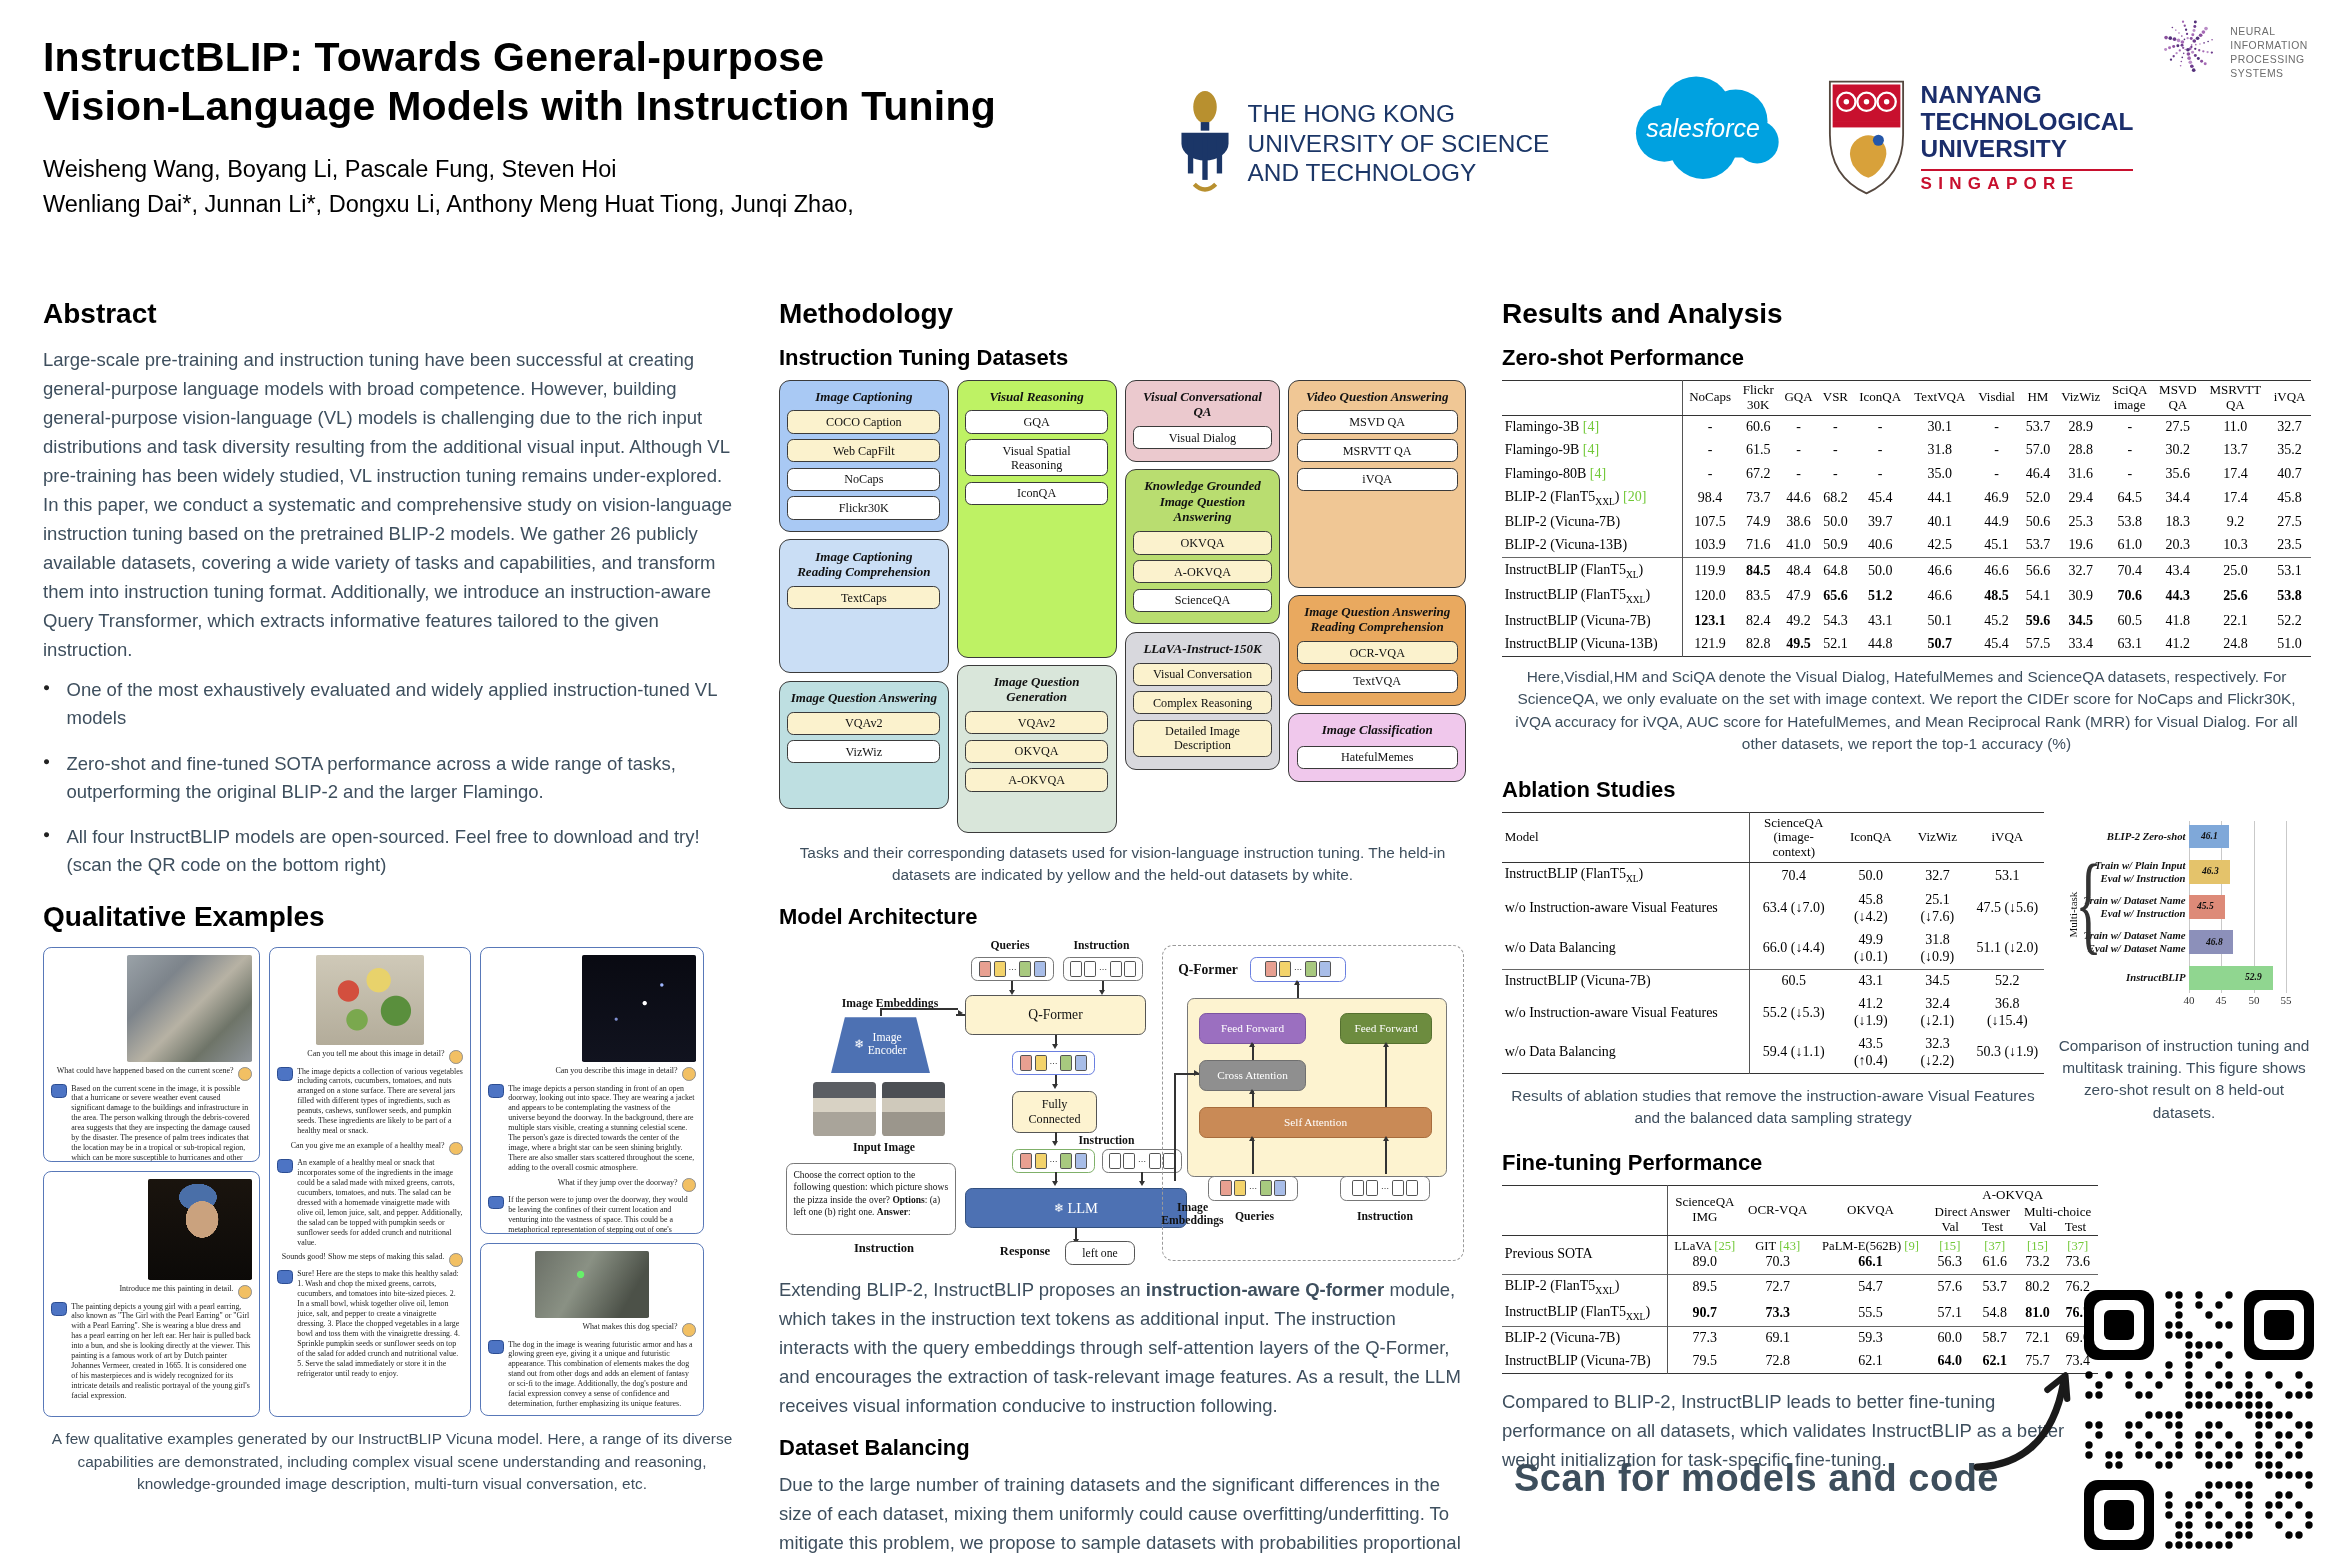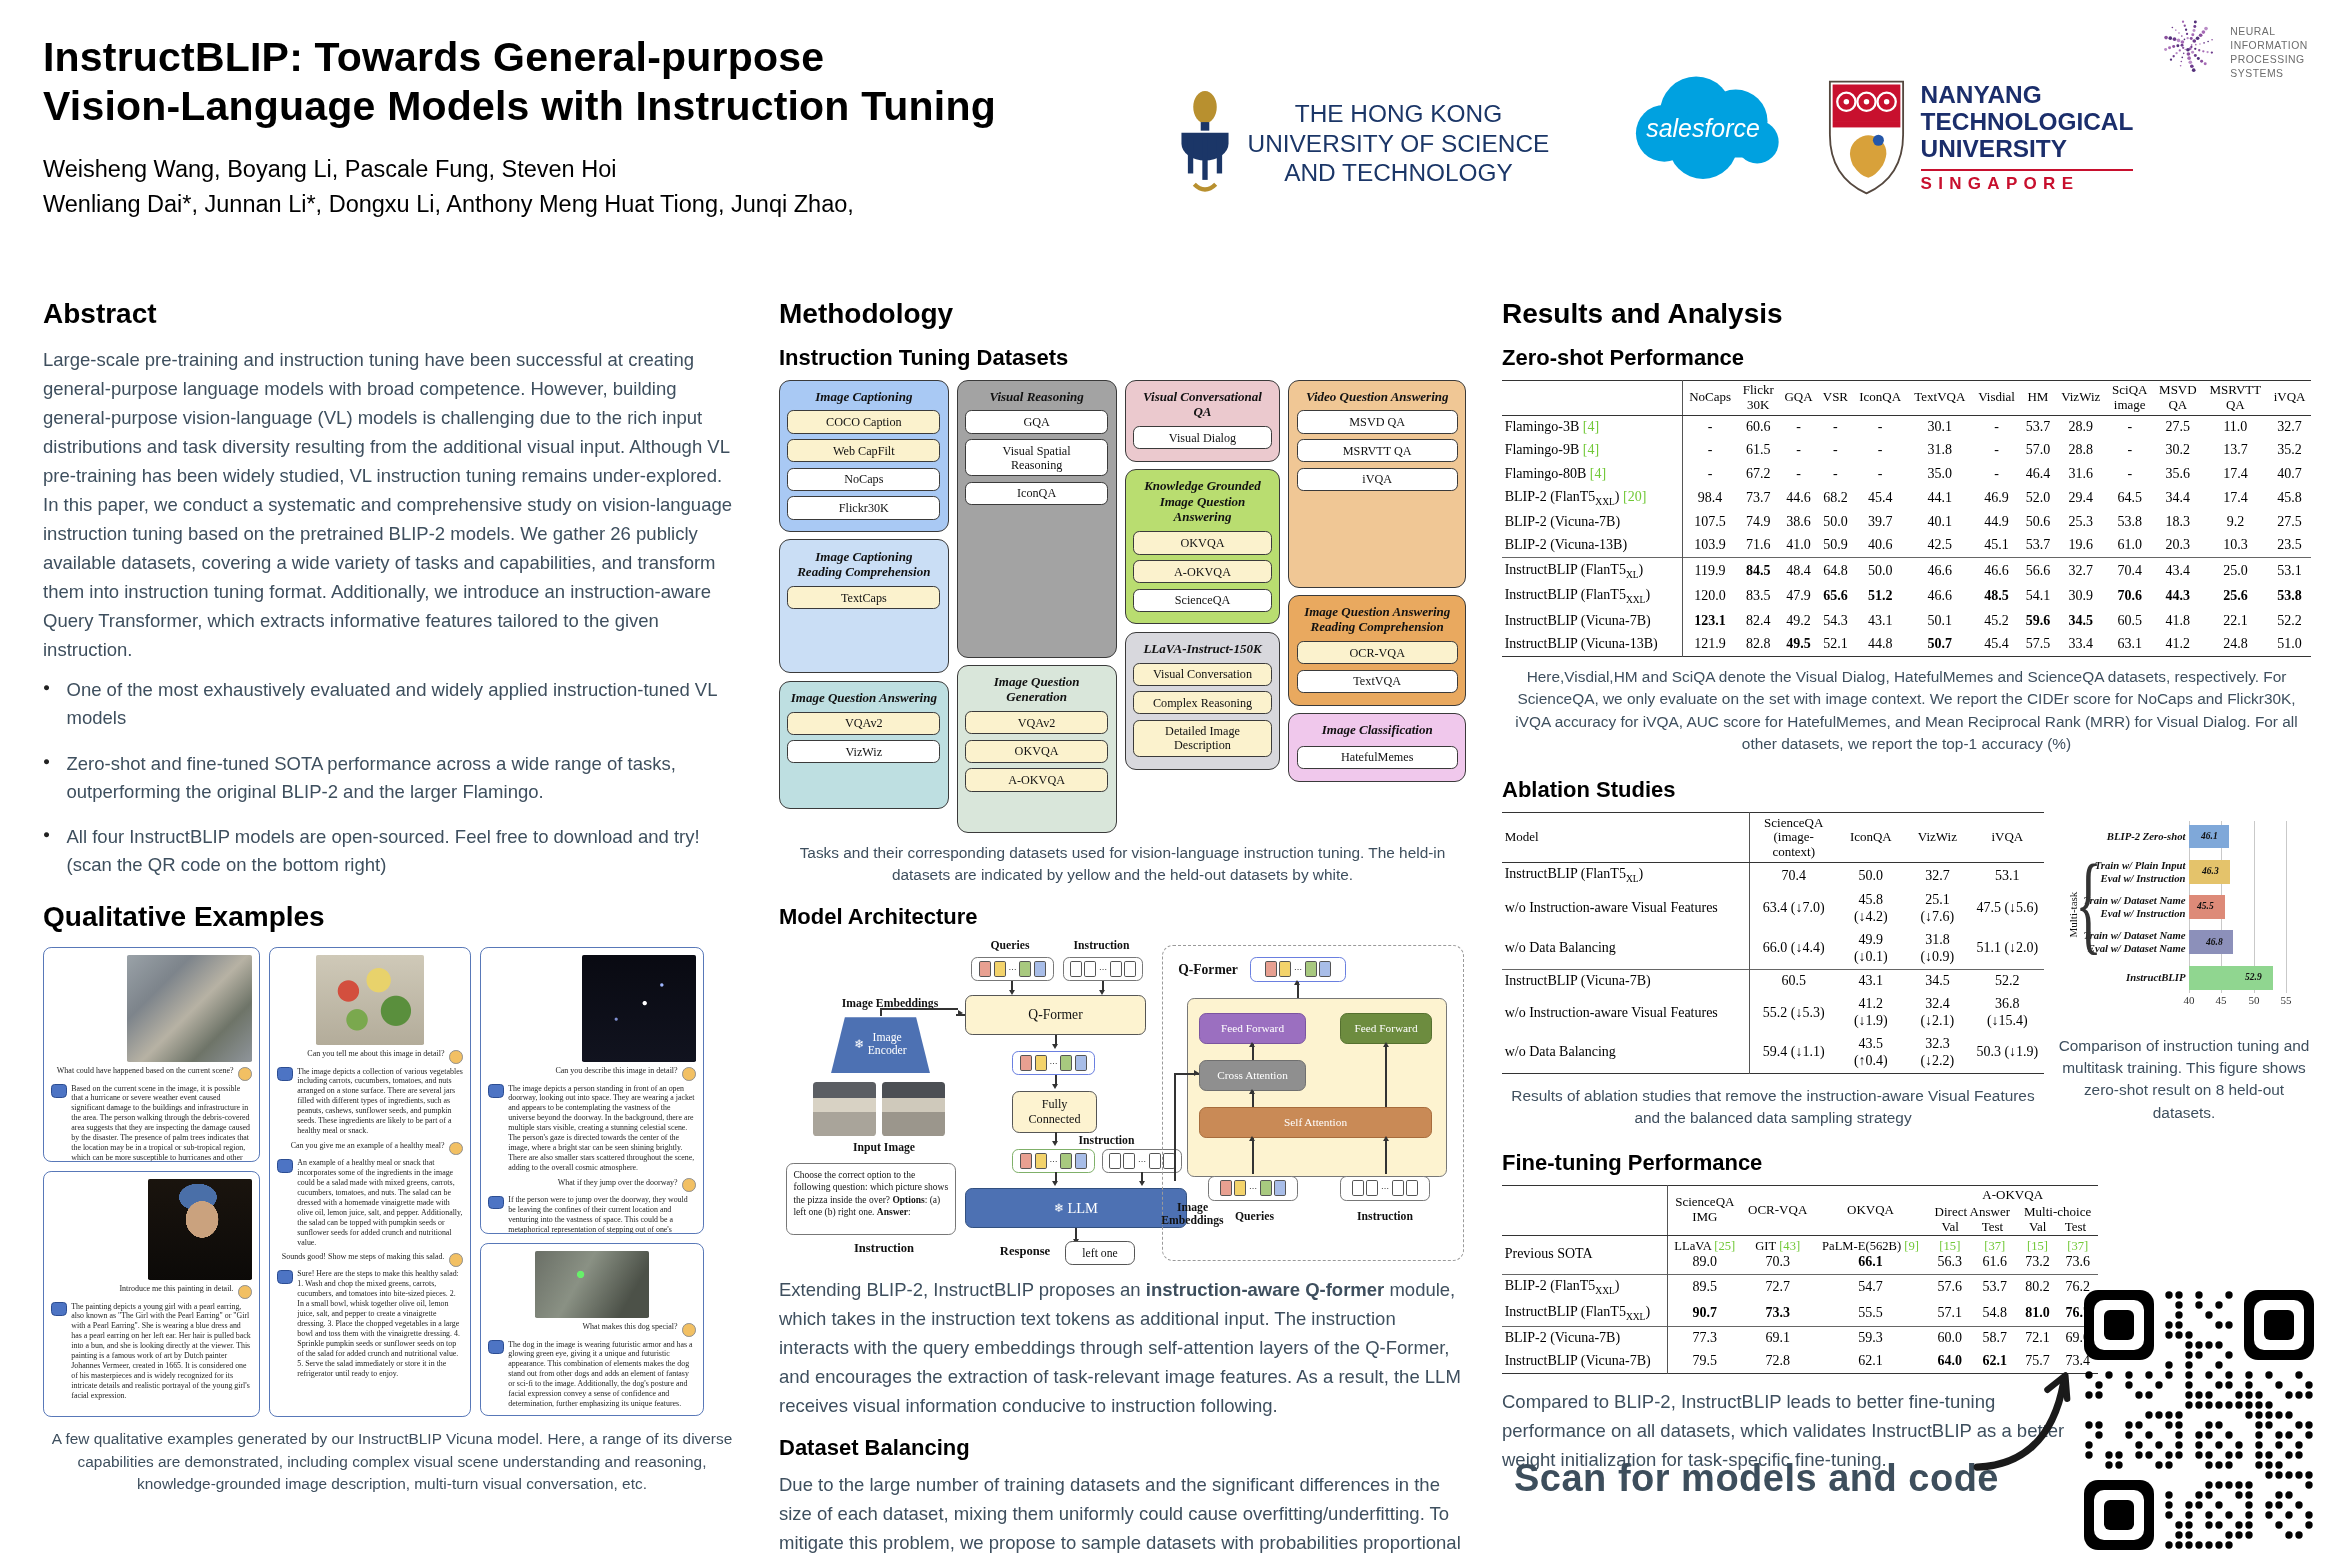--- a/index.html
+++ b/index.html
@@ -4,21 +4,21 @@
 <style>
   html,body{margin:0;padding:0;background:#fff;}
   body{width:2342px;height:1561px;position:relative;overflow:hidden;
        font-family:"Liberation Sans",sans-serif;color:#111;}
   
   #title{position:absolute;left:43px;top:33px;font-size:41px;line-height:1.2;
          font-weight:600;color:#000;white-space:pre-line;letter-spacing:0.2px;}
   #authors{position:absolute;left:43px;top:152px;font-size:23.5px;line-height:1.5;color:#000;}
   .logo{position:absolute;display:flex;align-items:center;gap:12.6px;}
   #logo-hkust{left:1175px;top:90px;}
-  .hkust-text{color:#1b3667;font-size:24.4px;font-weight:500;line-height:1.22;text-align:center;}
+  .hkust-text{color:#1b3667;font-size:24.4px;font-weight:500;line-height:1.22;}
   #logo-sf{left:1617px;top:60px;}
   #logo-ntu{left:1825px;top:78px;}
   .ntu-text{color:#1b2e6b;font-size:24.4px;font-weight:bold;line-height:1.12;}
   .ntu-sg{color:#c8102e;font-size:17px;font-weight:bold;letter-spacing:6.3px;
           border-top:2.7px solid #c8102e;margin-top:6.3px;padding-top:3.6px;}
   #logo-neurips{left:2158px;top:9px;align-items:flex-start;}
   .neurips-text{color:#6c6c6c;font-size:10.4px;line-height:1.35;letter-spacing:0.5px;margin-top:16.3px;}
   
   .col{position:absolute;top:298px;}
   #col1{left:43px;width:698px;}
@@ -350,21 +350,21 @@
 Reading Comprehension</div>
           <div class="ds-item in" style="white-space: pre-line;">TextCaps</div>
         </div>
         <div class="ds-group" style="background: rgb(190, 223, 225); min-height: 128px;">
           <div class="ds-title">Image Question Answering</div>
           <div class="ds-item in" style="white-space: pre-line;">VQAv2</div>
           <div class="ds-item" style="white-space: pre-line;">VizWiz</div>
         </div>
       </div>
       <div class="ds-col" style="width: 163px;">
-        <div class="ds-group" style="background: #a3a3a3; min-height: 278px;">
+        <div class="ds-group" style="background: #bef264; min-height: 278px;">
           <div class="ds-title">Visual Reasoning</div>
           <div class="ds-item" style="white-space: pre-line;">GQA</div>
           <div class="ds-item" style="white-space: pre-line;">Visual Spatial
 Reasoning</div>
           <div class="ds-item" style="white-space: pre-line;">IconQA</div>
         </div>
         <div class="ds-group" style="background: rgb(217, 230, 218); min-height: 168px;">
           <div class="ds-title">Image Question Generation</div>
           <div class="ds-item in" style="white-space: pre-line;">VQAv2</div>
           <div class="ds-item in" style="white-space: pre-line;">OKVQA</div>

